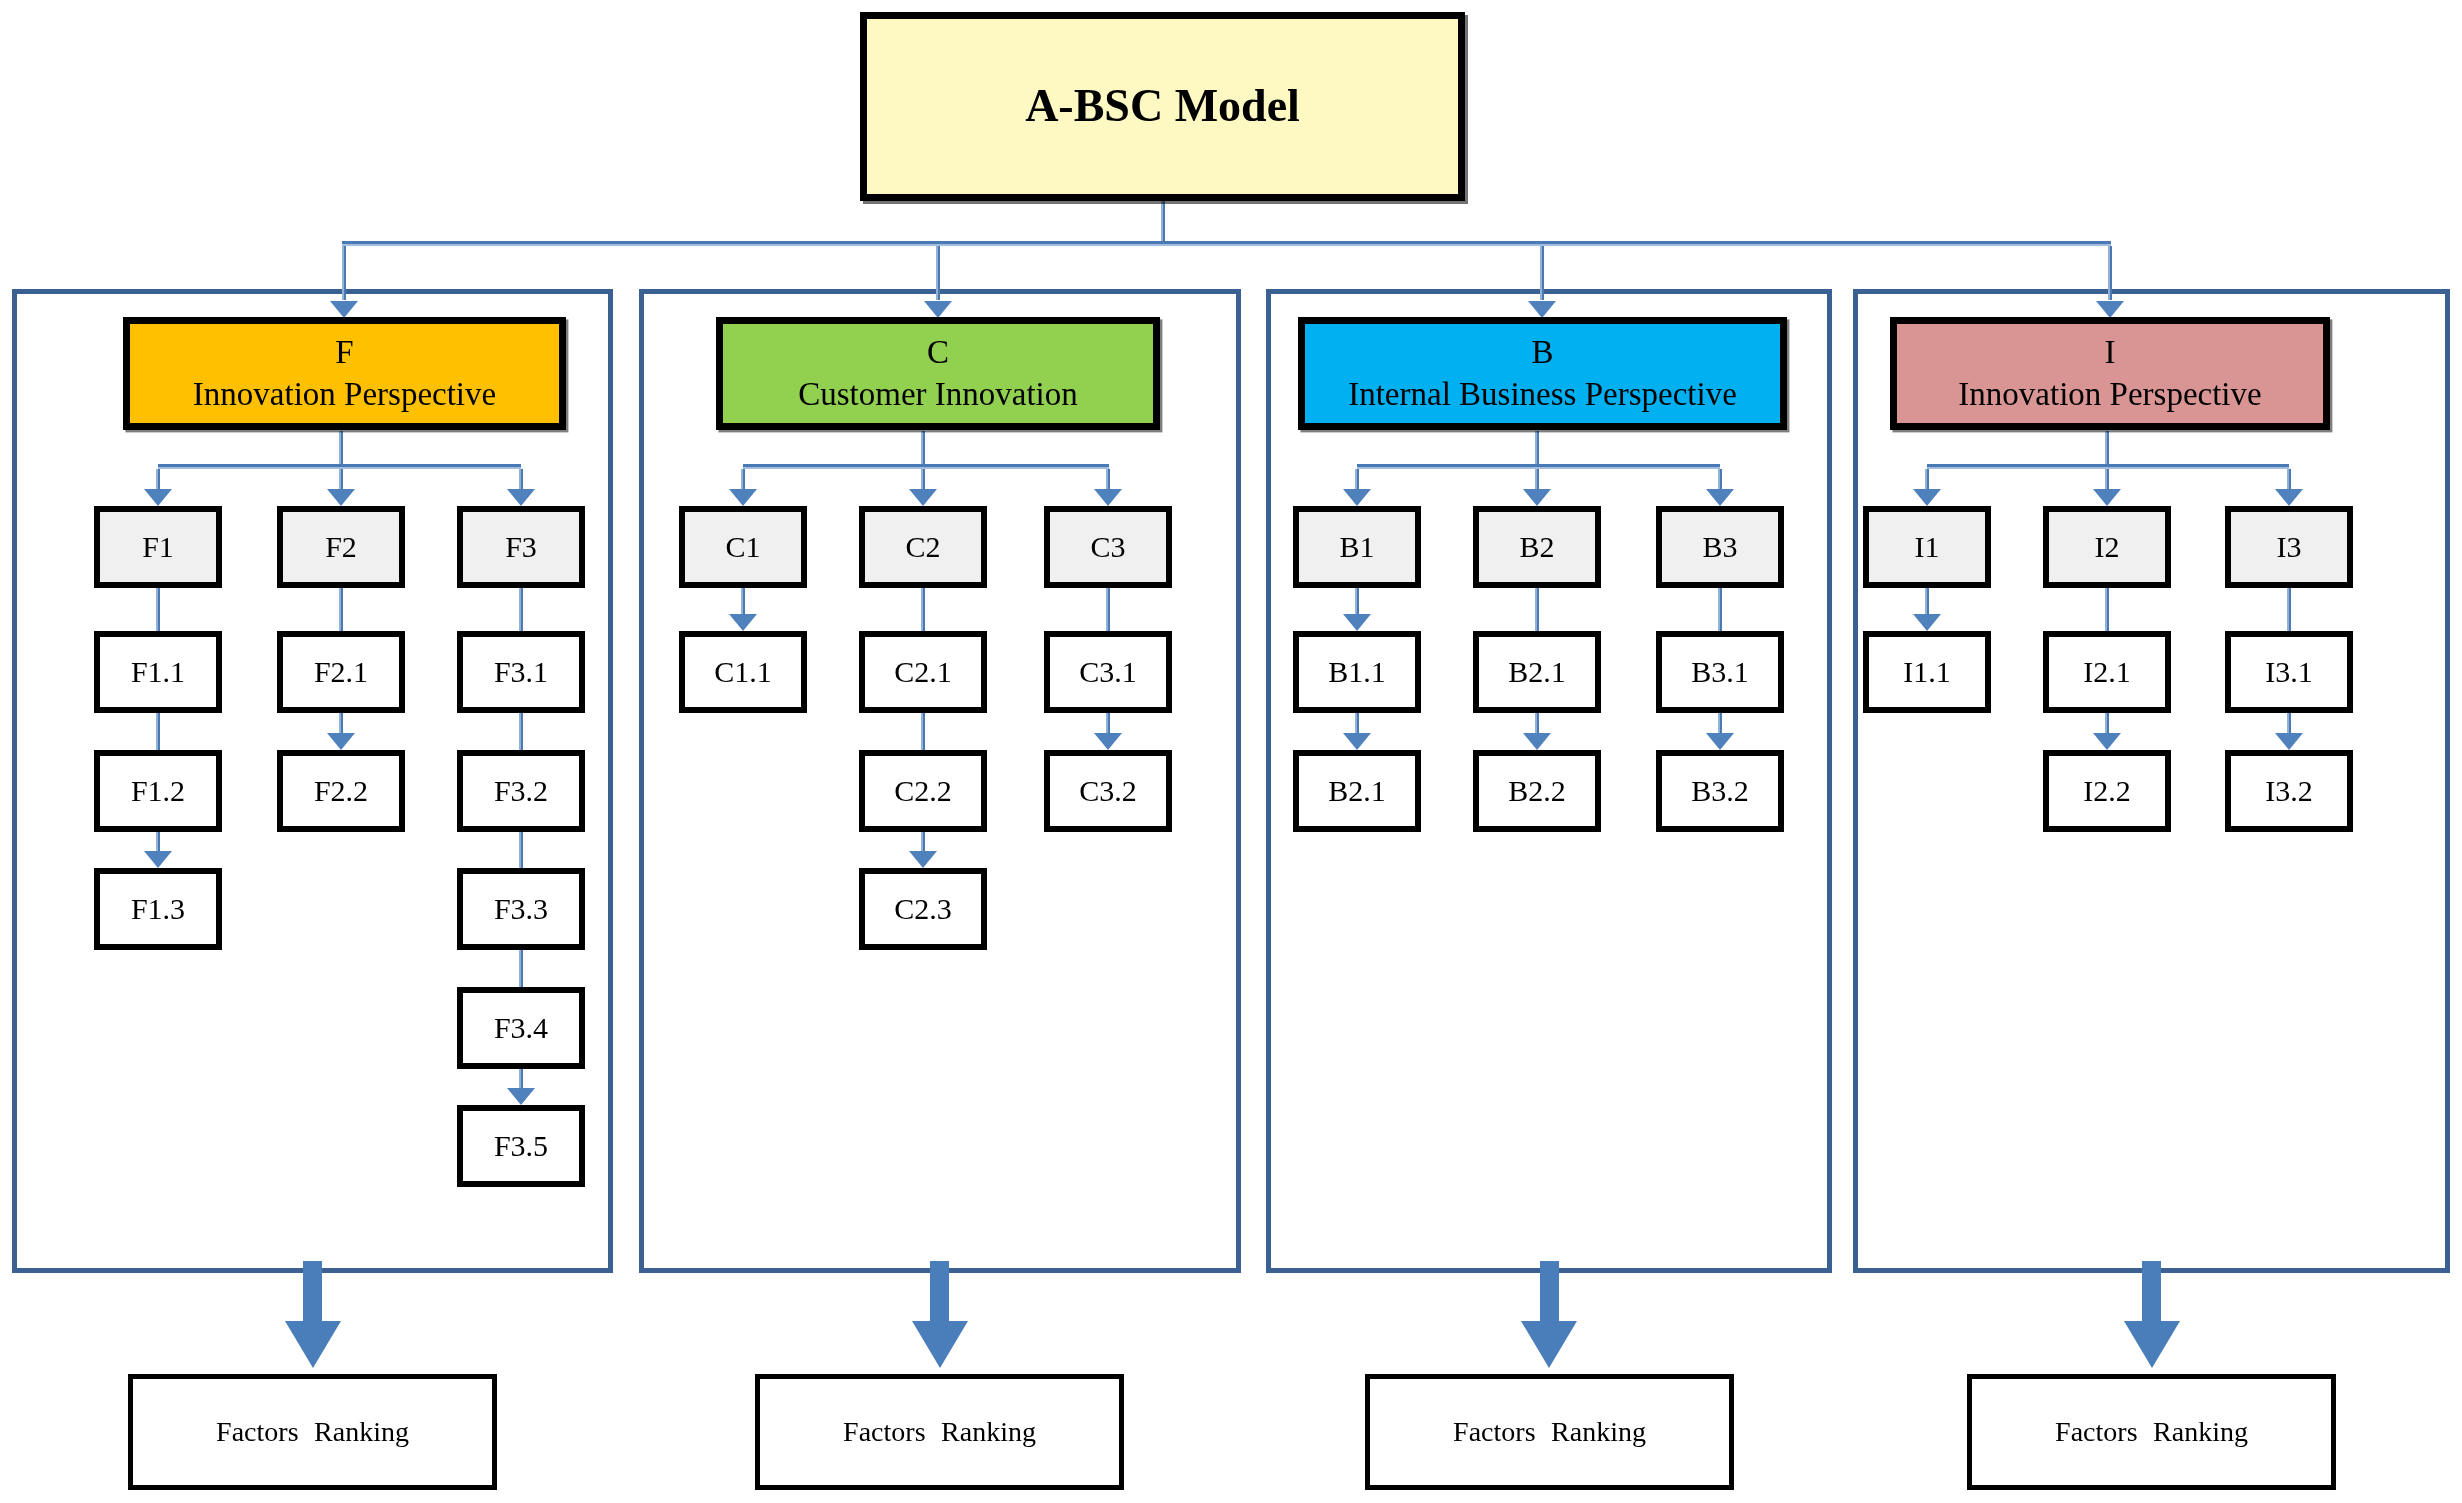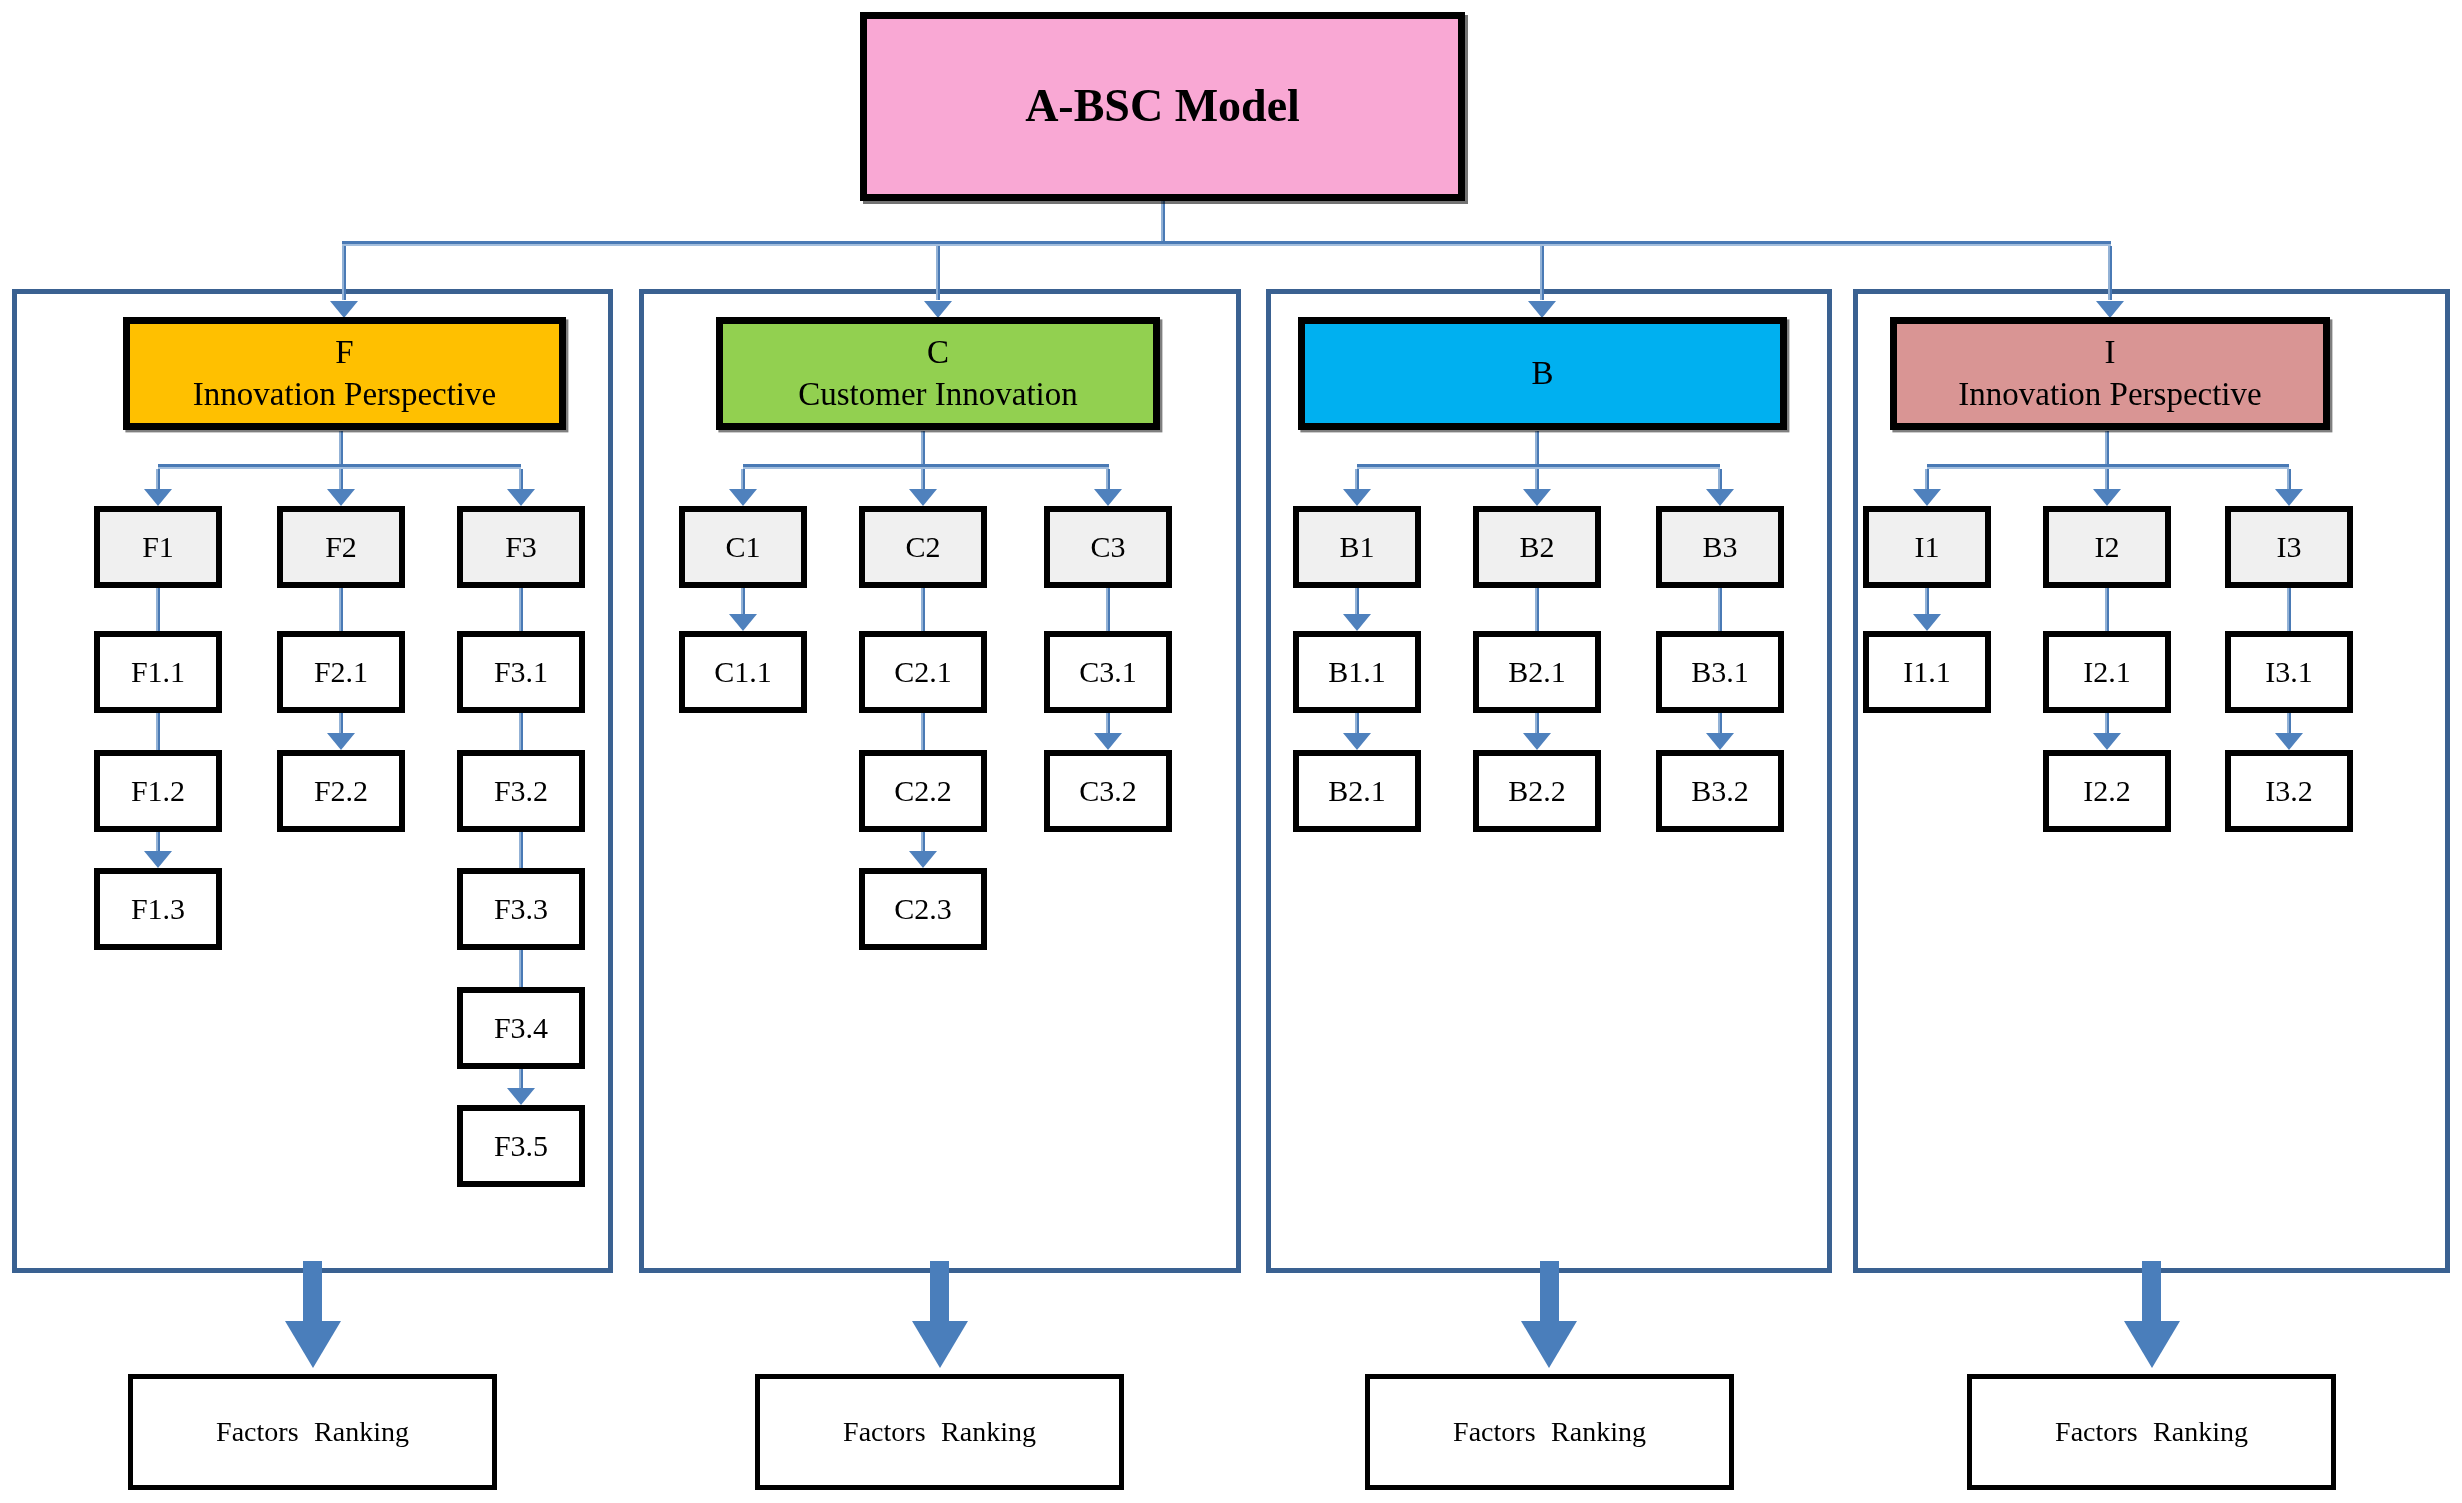--- a/index.html
+++ b/index.html
@@ -47,21 +47,21 @@
       border-top:47px solid #4a7ebb;}
   .rank{position:absolute;top:1374px;width:369px;height:116px;box-sizing:border-box;
       border:5.4px solid #000;background:#fff;display:flex;align-items:center;justify-content:center;
       font-size:28px;z-index:3;word-spacing:8.5px;}
 </style>
 </head>
 <body>
 
 <div id="canvas">
 
-  <div class="title-box" style="background-color: #f9a8d4;">
+  <div class="title-box" style="background-color: #fef9c3;">
     <div class="h">A-BSC Model</div>
   </div>
 
   <div class="vl" style="--cx:1163px;top:200px;height:44px"></div>
   <div class="hl" style="left:342px;top:241px;width:1769px"></div>
   <div class="vl" style="--cx:344px;top:246px;height:54px"></div>
   <div class="ah" style="--cx:344px;top:301px"></div>
   <div class="vl" style="--cx:938px;top:246px;height:54px"></div>
   <div class="ah" style="--cx:938px;top:301px"></div>
   <div class="vl" style="--cx:1542px;top:246px;height:54px"></div>
@@ -77,20 +77,21 @@
   <div class="hdr" style="left: 123px; width: 443px; background-color: rgb(255, 192, 0);">
     <div class="letter">F</div>
     <div class="pname">Innovation Perspective</div>
   </div>
   <div class="hdr" style="left: 716px; width: 444px; background-color: rgb(146, 208, 80);">
     <div class="letter">C</div>
     <div class="pname">Customer  Innovation</div>
   </div>
   <div class="hdr" style="left: 1298px; width: 489px; background-color: rgb(0, 176, 240);">
     <div class="letter">B</div>
+    <div class="pname">Internal Business Perspective</div>
   </div>
   <div class="hdr" style="left: 1890px; width: 440px; background-color: rgb(217, 149, 148);">
     <div class="letter">I</div>
     <div class="pname">Innovation  Perspective</div>
   </div>
 
   <div class="vl" style="--cx:341px;top:431px;height:39px"></div>
   <div class="hl" style="left:158px;top:464px;width:363px"></div>
   <div class="vl" style="--cx:158px;top:469px;height:20.6px"></div>
   <div class="ah" style="--cx:158px;top:489px"></div>

